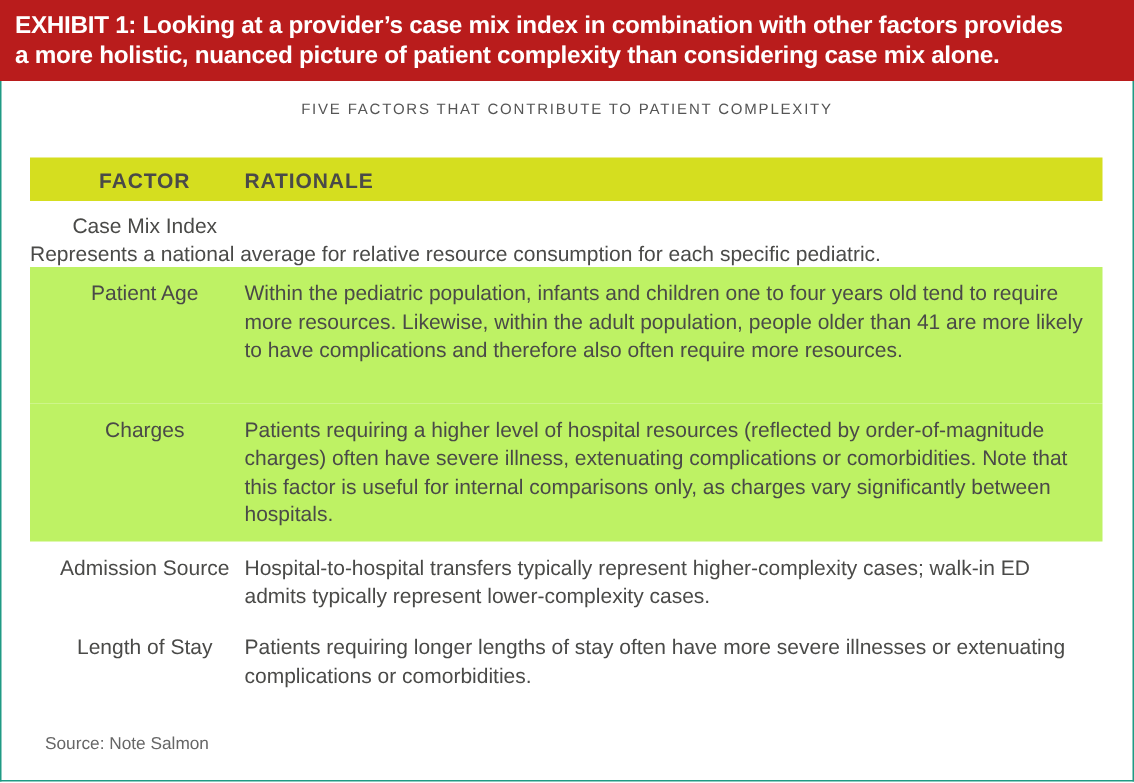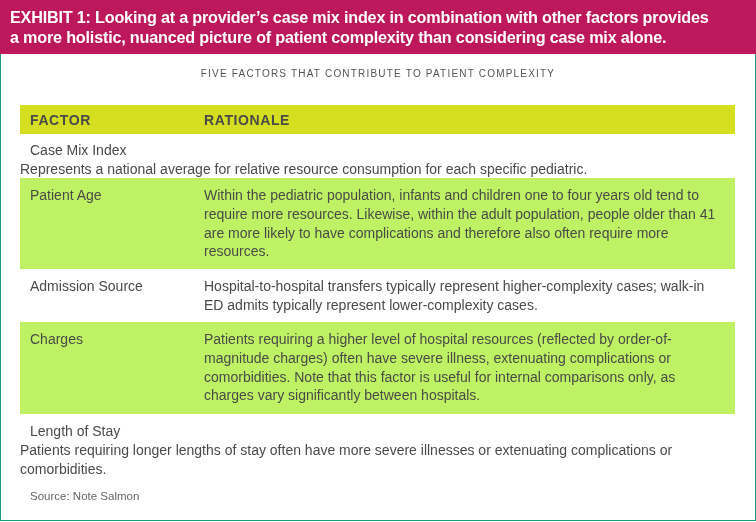--- a/index.html
+++ b/index.html
@@ -1,32 +1,32 @@
 <!DOCTYPE html>
 <html><head>
 <meta charset="utf-8">
 <style>
   html, body { margin: 0; padding: 0; background: #ffffff; }
   body { width: 756px; height: 522px; position: relative; overflow: hidden;
          font-family: "Liberation Sans", sans-serif; }
   .frame { position: absolute; left: 0; top: 0; width: 754px; height: 520px;
            border: 1px solid #1f9a84; border-top: none; }
   .header { position: absolute; left: 0; top: 0; width: 756px; height: 54px;
-            background: #be185d; color: #ffffff; box-sizing: border-box;
+            background: #b91c1c; color: #ffffff; box-sizing: border-box;
             padding: 7px 0 0 10px; font-size: 16.2px; font-weight: bold;
             line-height: 20px; letter-spacing: -0.2px; }
   .subtitle { position: absolute; left: 0; top: 68px; width: 756px; text-align: center;
               font-size: 10px; color: #555555; letter-spacing: 1.2px; }
   .table { position: absolute; left: 20px; top: 105px; width: 715px; }
   .thead { height: 29px; background: #d5de1f; display: flex; align-items: center;
            font-weight: bold; font-size: 14px; color: #4a4a48; letter-spacing: 0.6px; }
   .row { display: flex; box-sizing: border-box; font-size: 14px; color: #4a4a48;
          line-height: 18.8px; }
   .row.alt { background: #bef264; }
-  .c1 { width: 184px; padding-left: 10px; box-sizing: border-box; flex: none; }
+  .c1 { width: 143px; padding-left: 10px; box-sizing: border-box; flex: none; text-align: center; }
   .c2 { flex: 1; padding-right: 8px; }
   .thead .c1 { padding-left: 10px; }
   .source { position: absolute; left: 30px; top: 490px; font-size: 11.5px; color: #666666; }
 </style>
 </head>
 <body>
 
 <div class="frame"></div>
 
 <div class="header">
@@ -45,29 +45,29 @@
   <div class="row" style="padding-top:7px; height:44px;flex-direction:column;">
     <div class="c1">Case Mix Index</div>
     <div class="c2">Represents a national average for relative resource consumption for each specific pediatric.</div>
   </div>
 
   <div class="row alt" style="padding-top:8px; height:91px;">
     <div class="c1">Patient Age</div>
     <div class="c2">Within the pediatric population, infants and children one to four years old tend to require more resources. Likewise, within the adult population, people older than 41 are more likely to have complications and therefore also often require more resources.</div>
   </div>
 
+  <div class="row alt" style="padding-top:8px; height:92px;">
+    <div class="c1">Charges</div>
+    <div class="c2">Patients requiring a higher level of hospital resources (reflected by order-of-magnitude charges) often have severe illness, extenuating complications or comorbidities. Note that this factor is useful for internal comparisons only, as charges vary significantly between hospitals.</div>
+  </div>
+
   <div class="row" style="padding-top:8px; height:53px;">
     <div class="c1">Admission Source</div>
     <div class="c2">Hospital-to-hospital transfers typically represent higher-complexity cases; walk-in ED admits typically represent lower-complexity cases.</div>
   </div>
 
-  <div class="row alt" style="padding-top:8px; height:92px;">
-    <div class="c1">Charges</div>
-    <div class="c2">Patients requiring a higher level of hospital resources (reflected by order-of-magnitude charges) often have severe illness, extenuating complications or comorbidities. Note that this factor is useful for internal comparisons only, as charges vary significantly between hospitals.</div>
-  </div>
-
-  <div class="row" style="padding-top:8px; height:52px;flex-direction:column;">
+  <div class="row" style="padding-top:8px; height:52px;">
     <div class="c1">Length of Stay</div>
     <div class="c2">Patients requiring longer lengths of stay often have more severe illnesses or extenuating complications or comorbidities.</div>
   </div>
 </div>
 
 <div class="source">Source: Note Salmon</div>
 
 </body></html>

